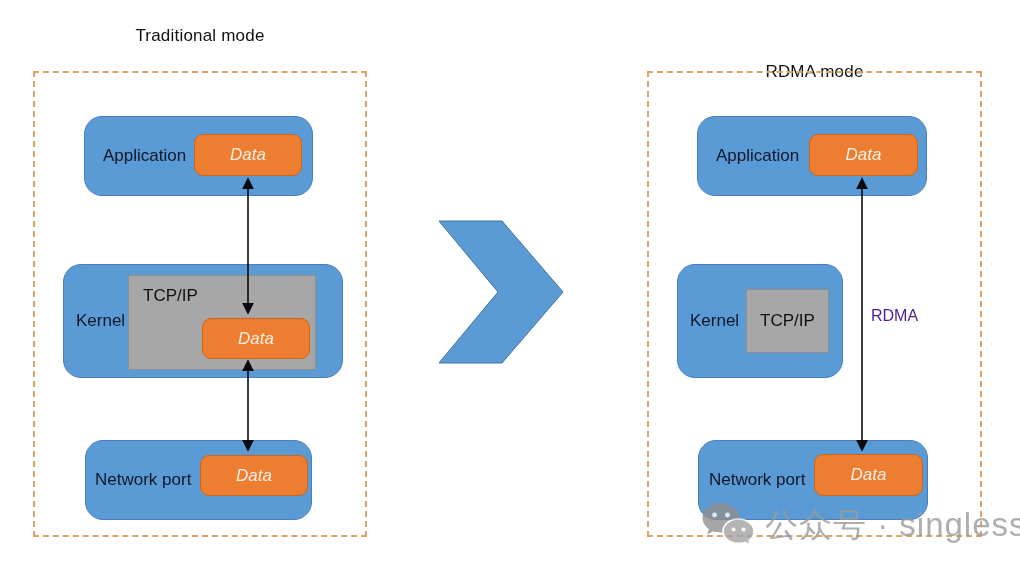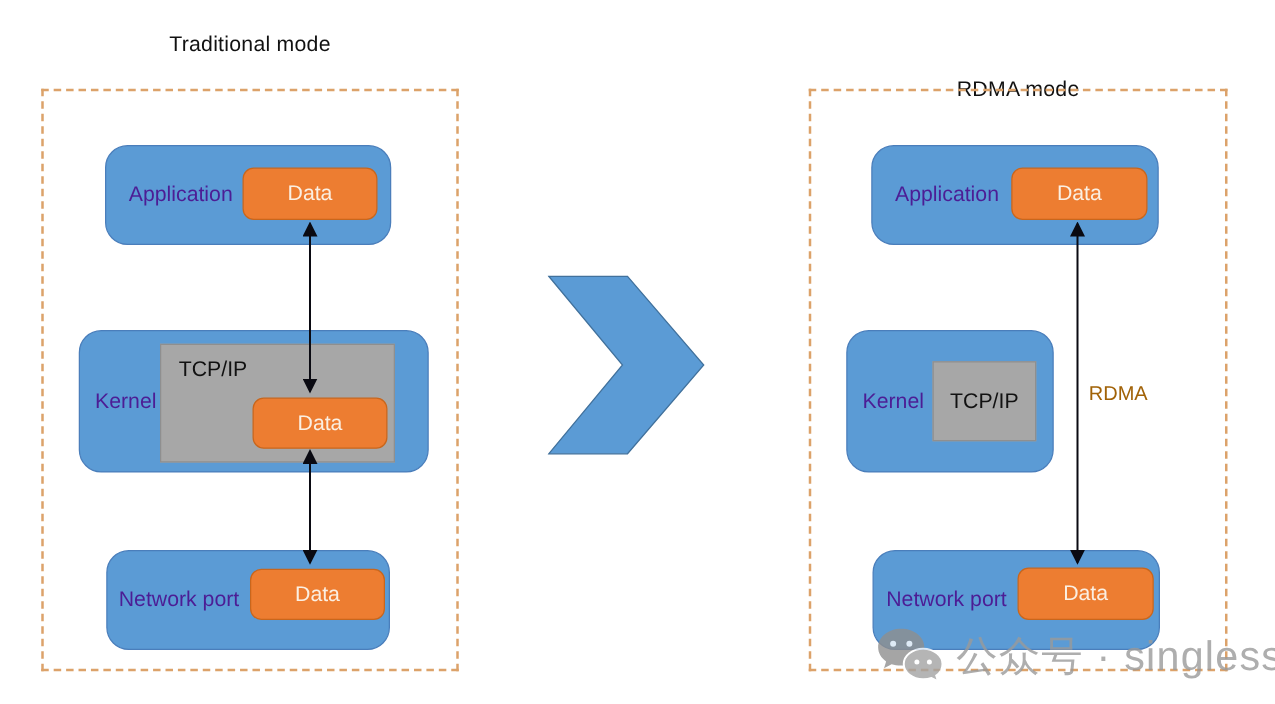--- a/index.html
+++ b/index.html
@@ -25,36 +25,36 @@
   }
   .dashed-box{
     position:absolute;border:2px dashed var(--dashed-border);background:transparent;
   }
   .blue-box{
     position:absolute;background:var(--box-blue);border:1px solid var(--box-blue-border);
     border-radius:18px;
   }
   .box-label{
     position:absolute;top:0;bottom:0;display:flex;align-items:center;
-    color:#4c1d95;font-size:17px;white-space:nowrap;
+    color:#0f172a;font-size:17px;white-space:nowrap;
   }
   .data-box{
     position:absolute;background:var(--data-orange);border:1px solid var(--data-orange-border);
     border-radius:9px;display:flex;align-items:center;justify-content:center;
-    color:var(--data-text);font-size:17px;
+    color:var(--data-text);font-size:17px;font-style:italic;
   }
   .gray-box{
     position:absolute;background:var(--gray-fill);border:1px solid var(--gray-border);
     color:#111;font-size:17px;
   }
   .tcp-label{position:absolute;white-space:nowrap;}
   .tcp-center{position:absolute;inset:0;display:flex;align-items:center;justify-content:center;white-space:nowrap;}
   .arrows{position:absolute;left:0;top:0;width:1020px;height:563px;pointer-events:none;}
   .rdma-label{
-    position:absolute;font-size:16px;color:#a16207;white-space:nowrap;
+    position:absolute;font-size:16px;color:#4c1d95;white-space:nowrap;
   }
   .watermark{
     position:absolute;display:flex;align-items:center;gap:10px;
     color:var(--watermark-gray);opacity:.8;
   }
   .watermark-text{
     font-size:33px;letter-spacing:1px;white-space:nowrap;line-height:1;
   }
 </style>
 </head>

